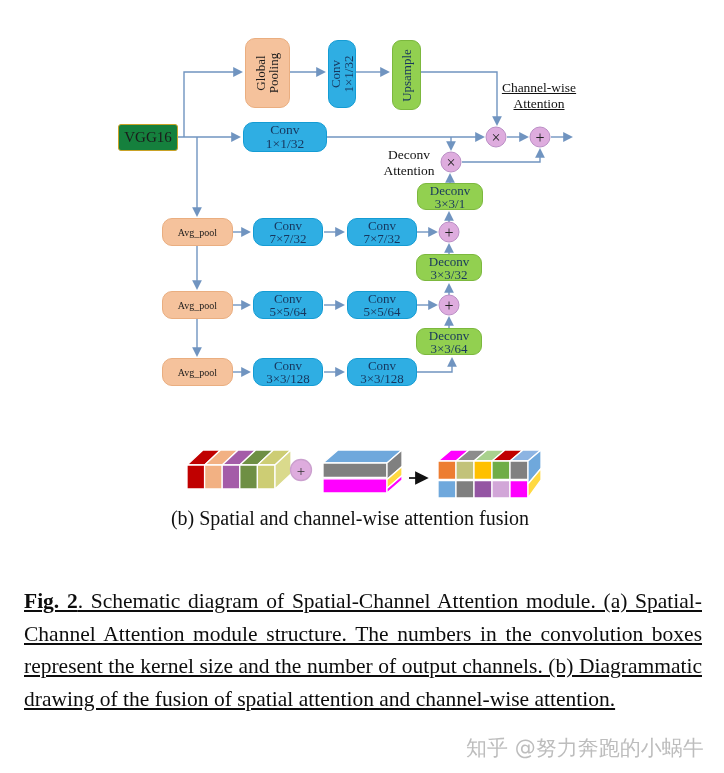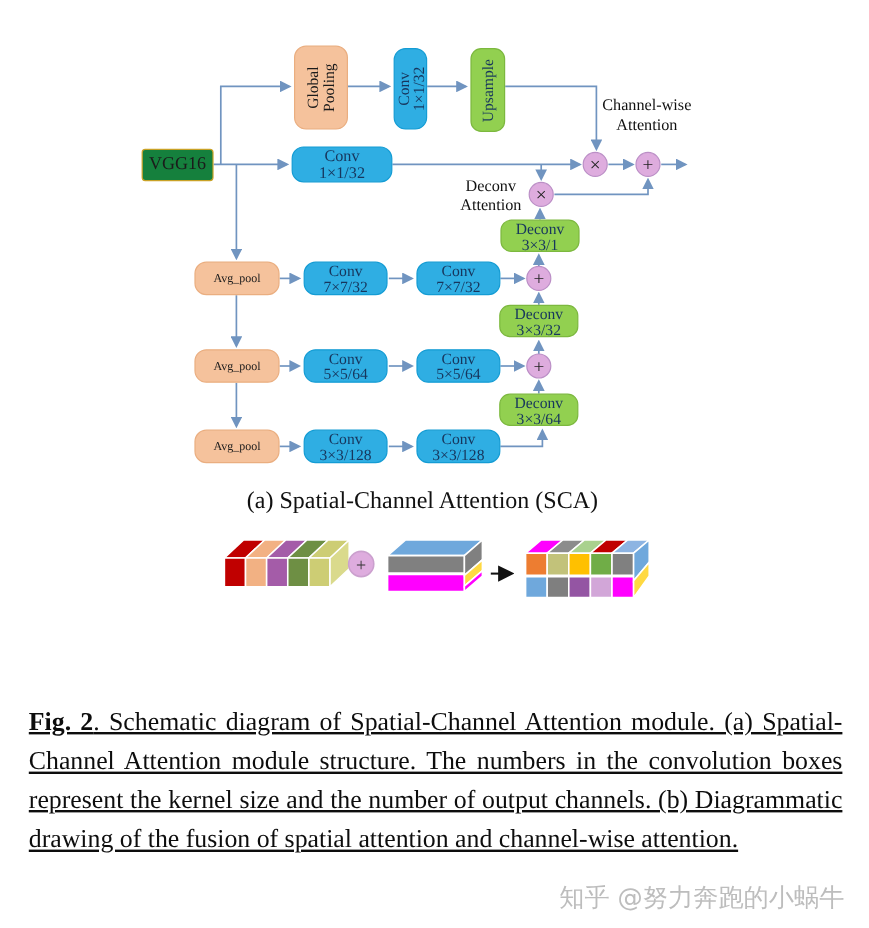--- a/index.html
+++ b/index.html
@@ -193,28 +193,28 @@
   </div>
   <div class="box green" style="left:416px;top:254px;width:66px;height:27px;">
     <div>Deconv</div>
     <div>3×3/32</div>
   </div>
   <div class="box green" style="left:416px;top:328px;width:66px;height:27px;">
     <div>Deconv</div>
     <div>3×3/64</div>
   </div>
 
-  <div class="floatlbl" style="left:494px;top:80px;width:90px;">
+  <div class="floatlbl" style="left:494px;top:80px;width:90px;text-decoration:underline;">
     <div>Channel-wise</div>
     <div>Attention</div>
   </div>
   <div class="floatlbl" style="left:376px;top:147px;width:66px;">
     <div>Deconv</div>
     <div>Attention</div>
   </div>
 
-  <div class="cap" style="left:0;top:406px;width:704px;font-size:20px;">(a) Spatial-Channel Attention (SCA)</div>
+  <div class="cap" style="left:0;top:507px;width:700px;font-size:20px;">(b) Spatial and channel-wise attention fusion</div>
 
   <p class="figcap"><b>Fig. 2</b><span>.   Schematic diagram of Spatial-Channel Attention module. (a) Spatial-Channel Attention module structure. The numbers in the convolution boxes represent the kernel size and the number of output channels. (b) Diagrammatic drawing of the fusion of spatial attention and channel-wise attention.</span></p>
 
   <div class="watermark">知乎 @努力奔跑的小蜗牛</div>
 
 </div>
 
 </body></html>

